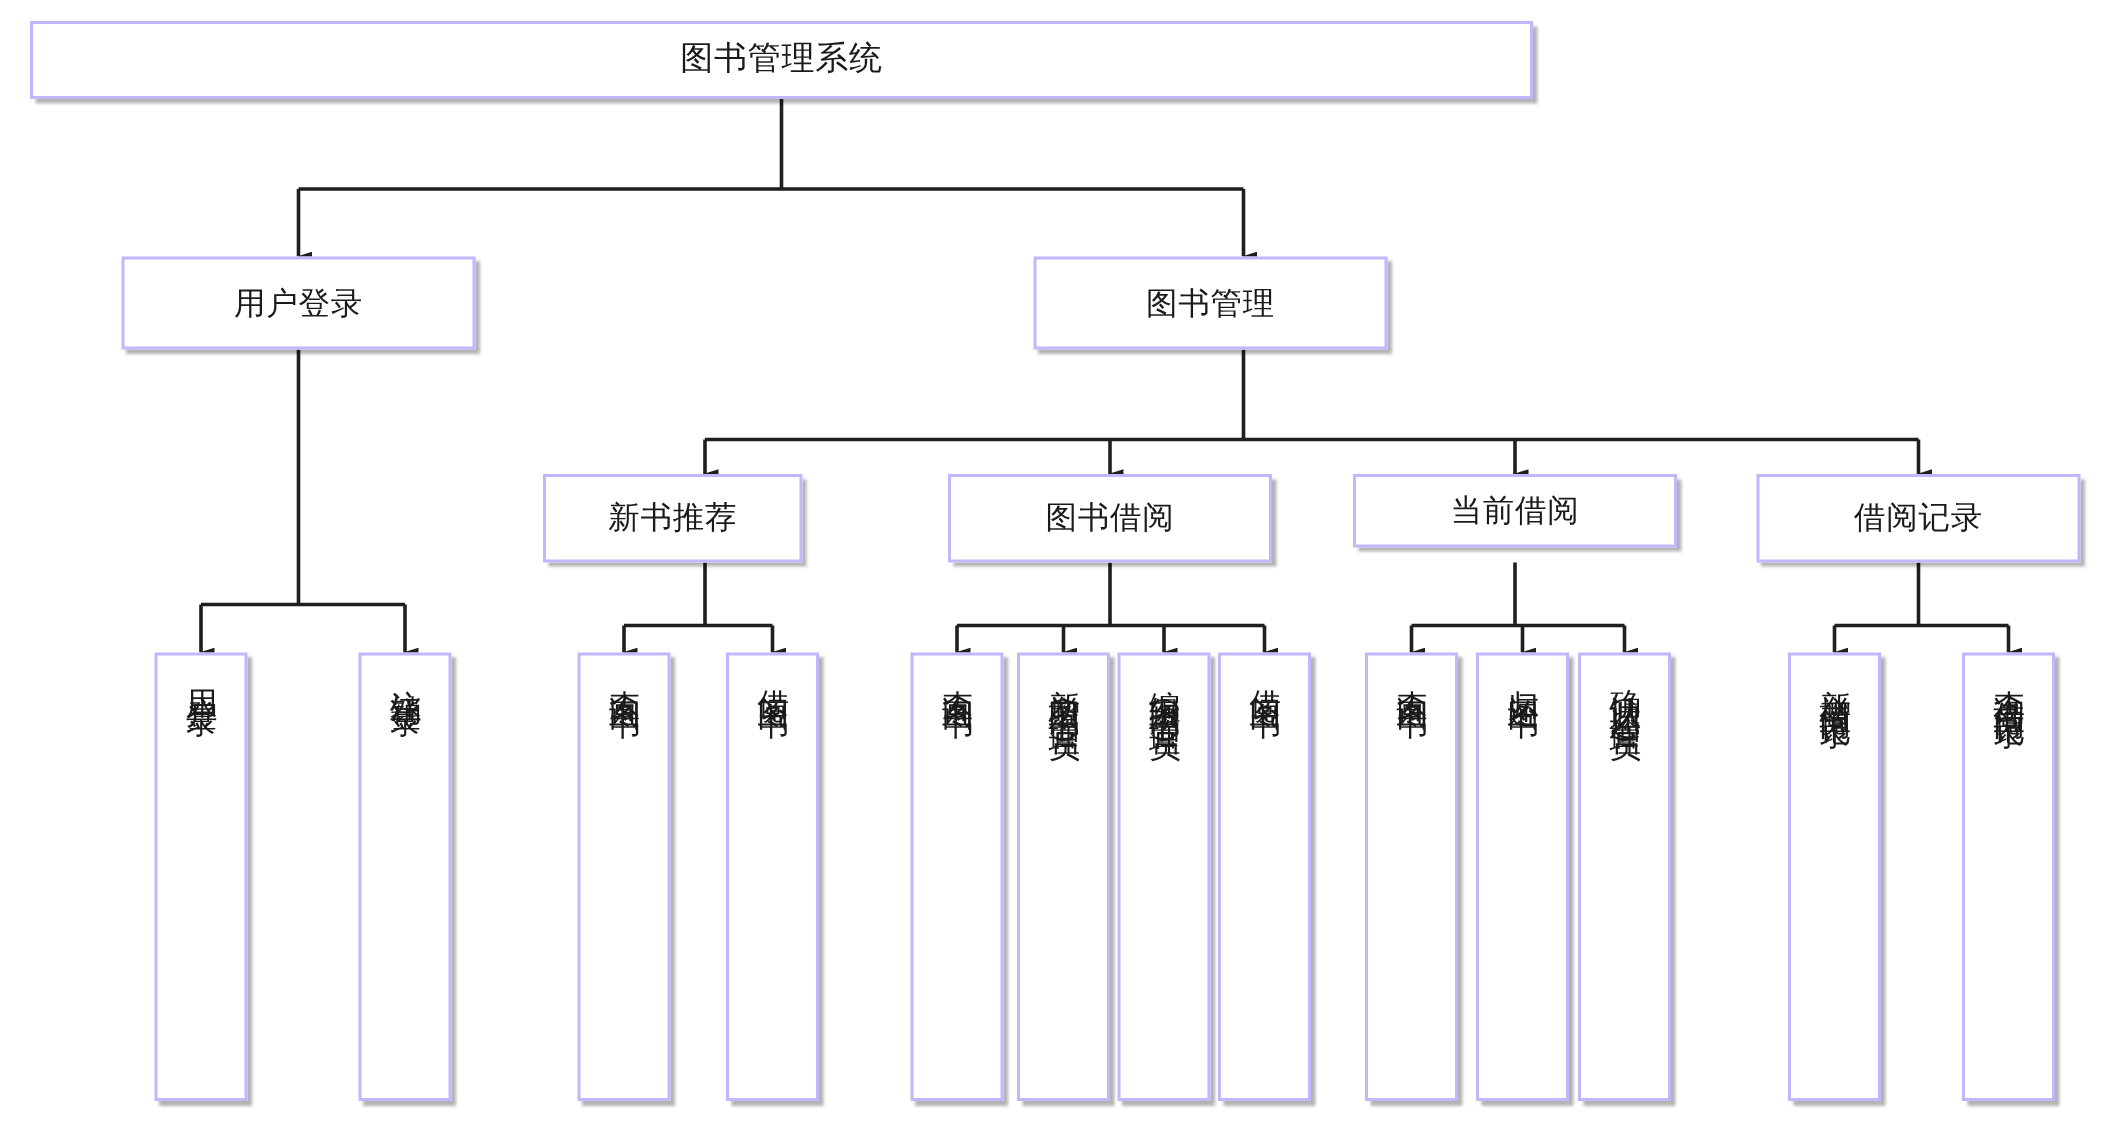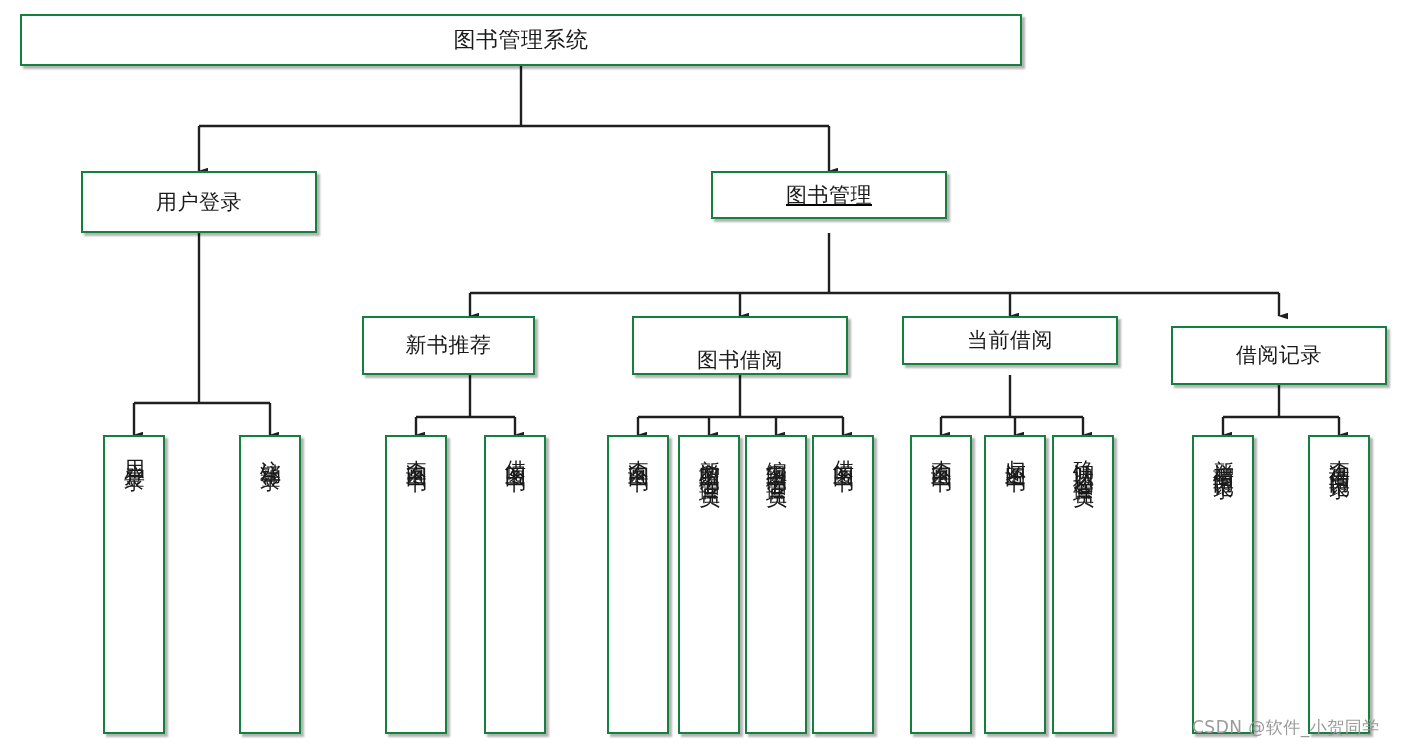--- a/index.html
+++ b/index.html
@@ -22,21 +22,21 @@
     position: absolute;
     left: 0;
     top: 0;
     width: 1405px;
     height: 747px;
   }
   .node-box {
     position: absolute;
     box-sizing: border-box;
     background: #ffffff;
-    border: 2px solid #15803d;
+    border: 2px solid #c4b5fd;
     box-shadow: 3px 3px 2px rgba(0,0,0,0.30);
     display: flex;
     align-items: center;
     justify-content: center;
     overflow: hidden;
   }
   .node-label {
     font-family: "DejaVu Sans", "Liberation Sans", sans-serif;
     color: #1a1a1a;
     line-height: 1.18;
@@ -119,33 +119,33 @@
       </g>
   </svg>
 
   <div id="nodes-layer">
       <div class="node-box horiz root" style="left: 20px; top: 14px; width: 1002px; height: 52px;">
         <span class="node-label">图书管理系统</span>
       </div>
       <div class="node-box horiz" style="left: 81px; top: 171px; width: 236px; height: 62px;">
         <span class="node-label">用户登录</span>
       </div>
-      <div class="node-box horiz" style="left: 711px; top: 171px; width: 236px; height: 48px; text-decoration: underline;">
+      <div class="node-box horiz" style="left: 689px; top: 171px; width: 236px; height: 62px;">
         <span class="node-label">图书管理</span>
       </div>
       <div class="node-box horiz" style="left: 362px; top: 316px; width: 173px; height: 59px;">
         <span class="node-label">新书推荐</span>
       </div>
-      <div class="node-box horiz" style="left: 632px; top: 316px; width: 216px; height: 59px; align-items: flex-end;">
+      <div class="node-box horiz" style="left: 632px; top: 316px; width: 216px; height: 59px;">
         <span class="node-label">图书借阅</span>
       </div>
       <div class="node-box horiz" style="left: 902px; top: 316px; width: 216px; height: 49px;">
         <span class="node-label">当前借阅</span>
       </div>
-      <div class="node-box horiz" style="left: 1171px; top: 316px; width: 216px; height: 59px; margin-top: 10px;">
+      <div class="node-box horiz" style="left: 1171px; top: 316px; width: 216px; height: 59px;">
         <span class="node-label">借阅记录</span>
       </div>
       <div class="node-box vert" style="left: 103px; top: 435px; width: 62px; height: 299px;">
         <span class="node-label">用户登录</span>
       </div>
       <div class="node-box vert" style="left: 239px; top: 435px; width: 62px; height: 299px;">
         <span class="node-label">注销登录</span>
       </div>
       <div class="node-box vert" style="left: 385px; top: 435px; width: 62px; height: 299px;">
         <span class="node-label">查询图书</span>
@@ -175,15 +175,14 @@
         <span class="node-label">确认归还（管理员）</span>
       </div>
       <div class="node-box vert" style="left: 1192px; top: 435px; width: 62px; height: 299px;">
         <span class="node-label">新增借阅记录</span>
       </div>
       <div class="node-box vert" style="left: 1308px; top: 435px; width: 62px; height: 299px;">
         <span class="node-label">查询借阅记录</span>
       </div>
     </div>
 
-  <div class="watermark" style="left: 1192px; top: 716px;">CSDN @软件_小贺同学</div>
 
 </div>
 
 </body></html>

